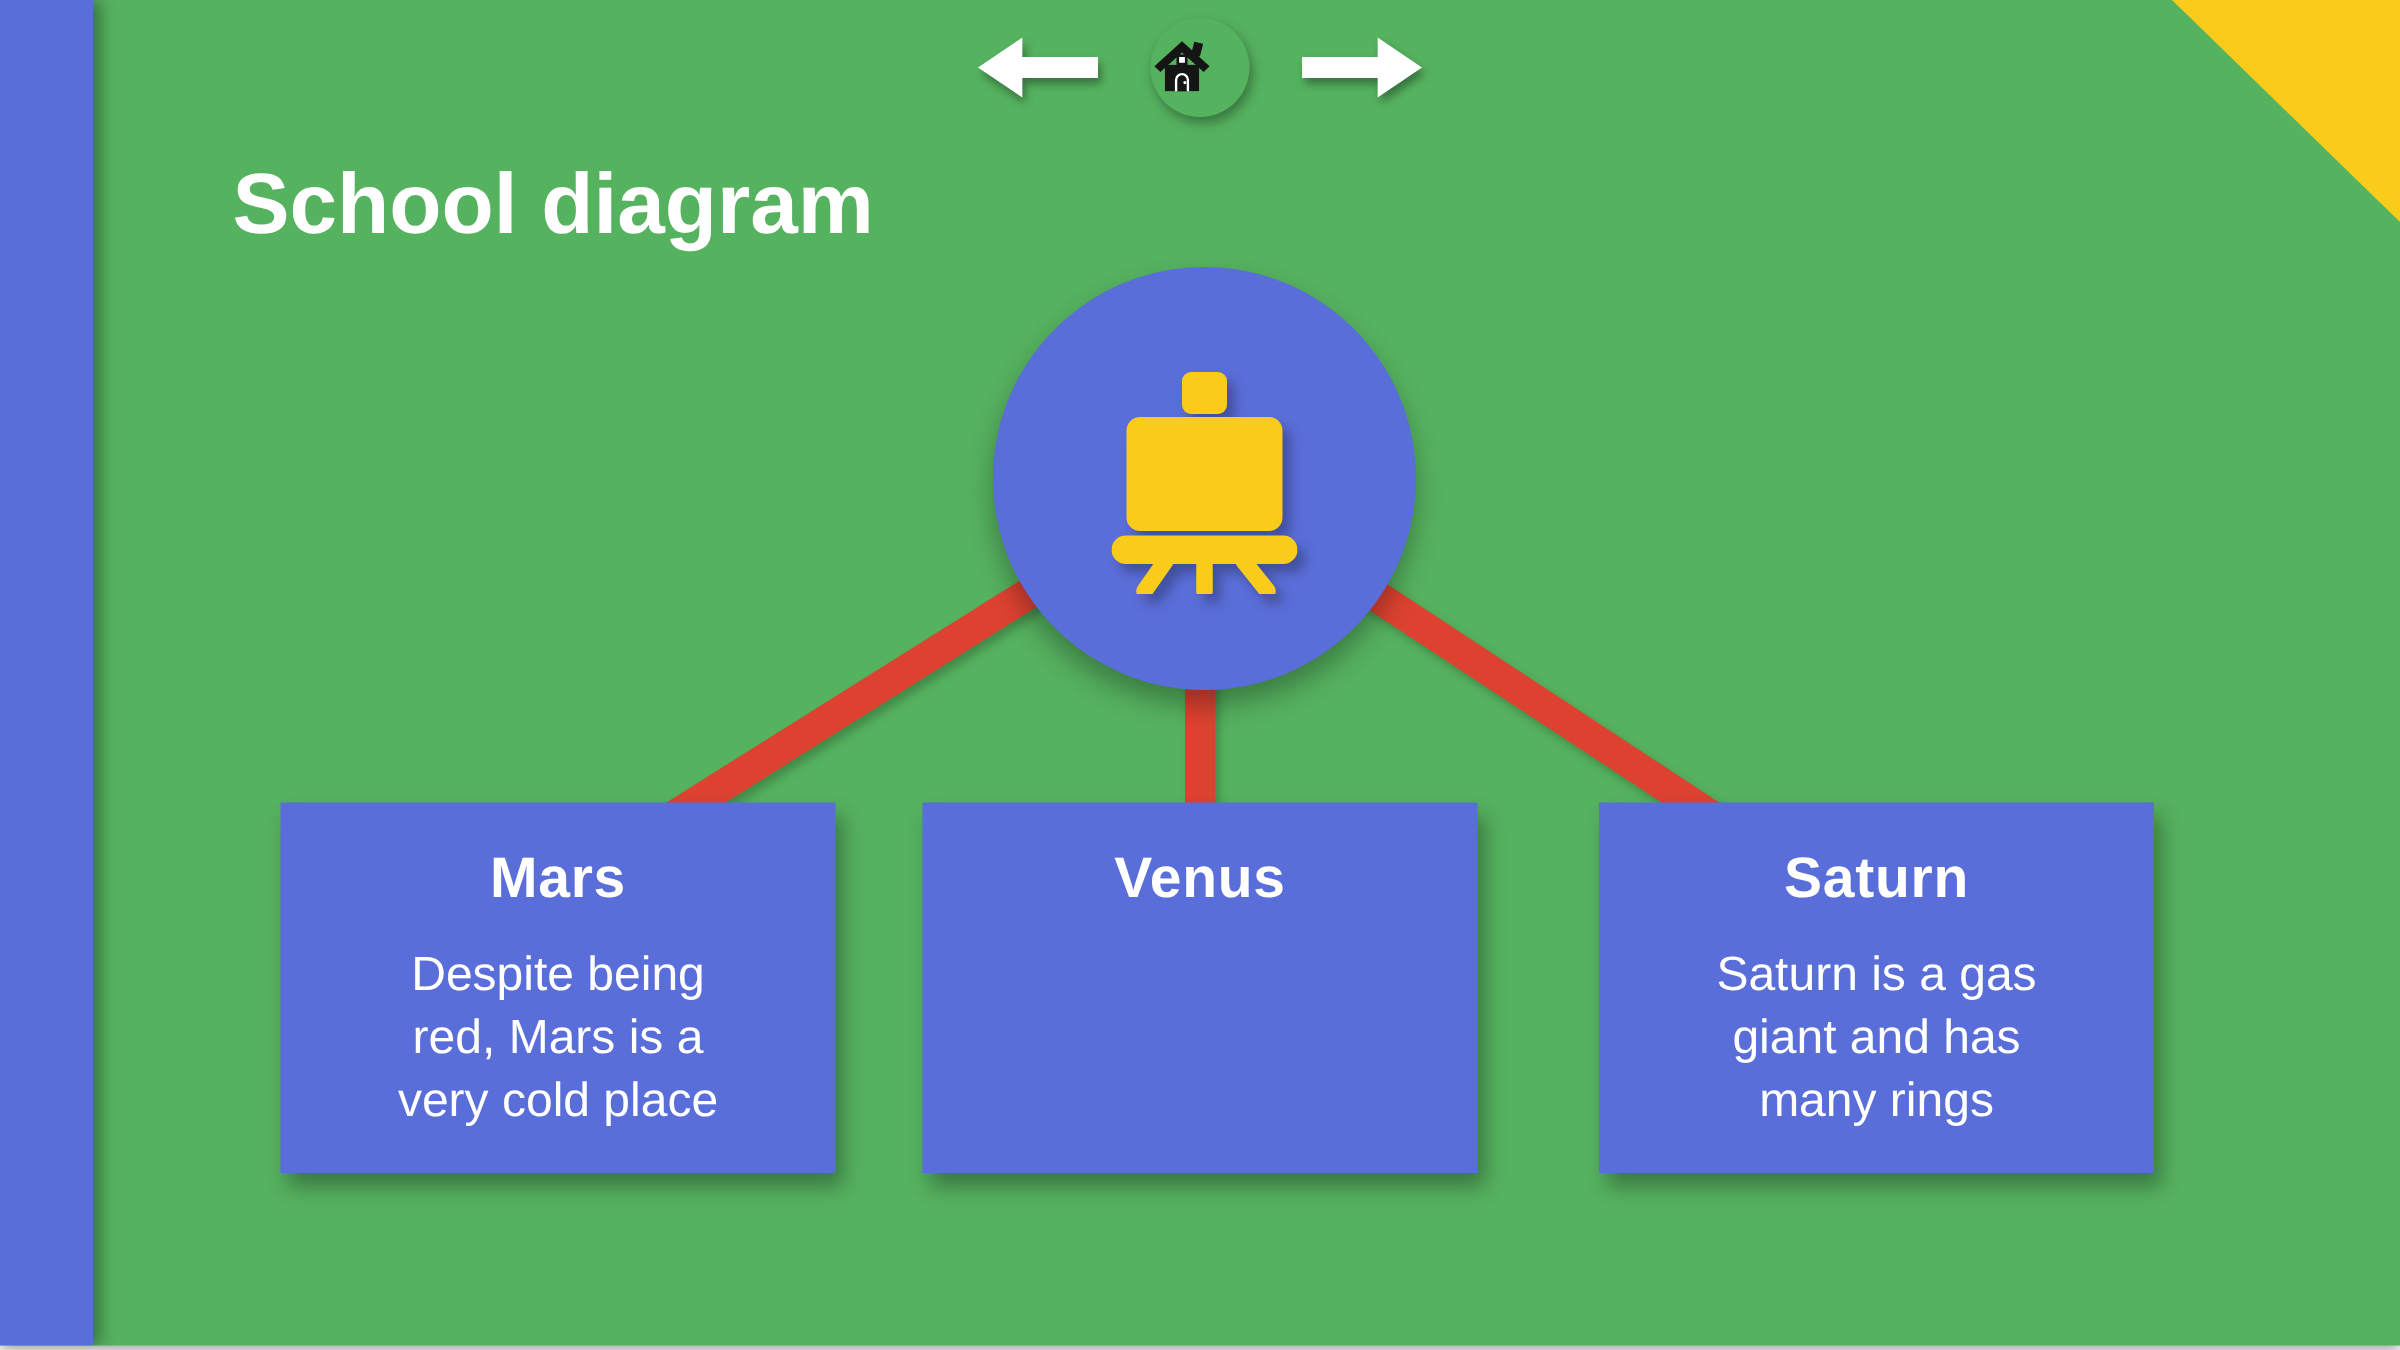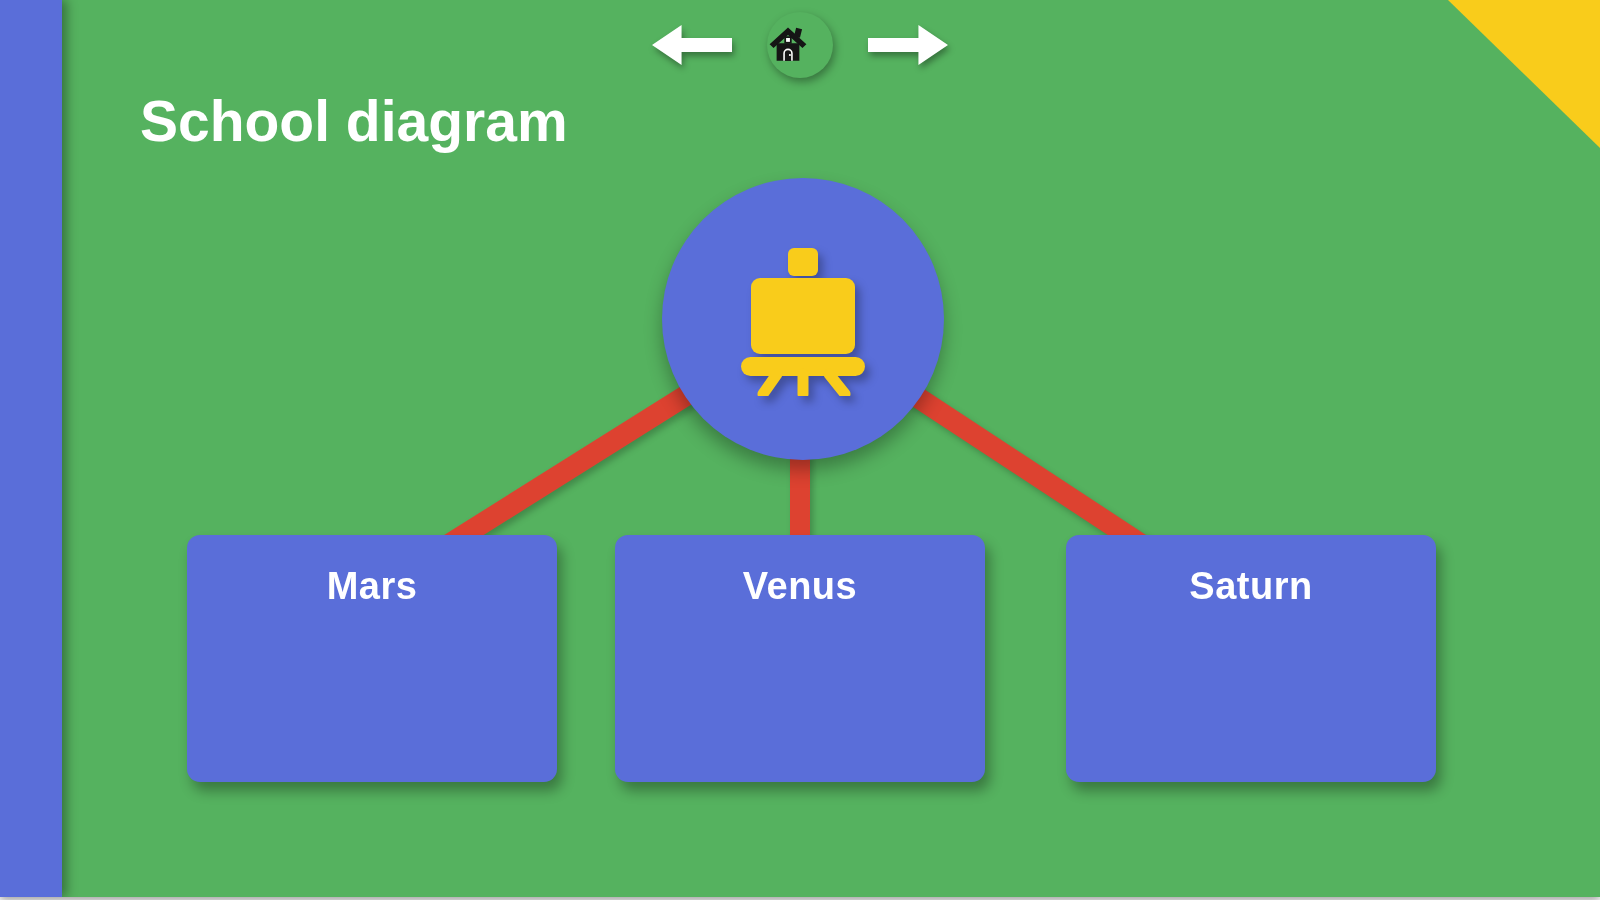--- a/index.html
+++ b/index.html
@@ -65,21 +65,21 @@
     display: flex;
     align-items: center;
     justify-content: center;
     box-shadow: 2px 4px 8px rgba(0,0,0,0.35);
   }
   .nav-home svg { display: block; }
   .title {
     position: absolute;
     left: 140px;
     top: 88px;
-    margin: 0;
+    margin: 15px;
     font-size: 57px;
     font-weight: bold;
     color: #ffffff;
     z-index: 5;
   }
   .connectors {
     position: absolute;
     left: 0; top: 0;
     z-index: 8;
     filter: drop-shadow(3px 4px 3px rgba(0,0,0,0.22));
@@ -105,21 +105,20 @@
     position: absolute;
     top: 535px;
     width: 370px;
     height: 247px;
     background: #5A6ED9;
     box-shadow: 5px 9px 13px rgba(0,0,0,0.32);
     color: #ffffff;
     text-align: center;
     z-index: 10;
     box-sizing: border-box;
-    border-radius: 13px;
   }
   .card-mars   { left: 187px; }
   .card-venus  { left: 615px; }
   .card-saturn { left: 1042px; margin-left: 24px; }
   .card h2 {
     margin: 30px 0 0;
     font-size: 38px;
     font-weight: bold;
     letter-spacing: 0.5px;
   }
@@ -182,23 +181,29 @@
           <path d="M36 126 L22 146"></path>
           <path d="M62 126 L62 146"></path>
           <path d="M88 126 L104 146"></path>
         </g>
       </svg>
     </div>
   </div>
 
   <div class="card card-mars">
     <h2>Mars</h2>
+    <p>Despite being
+red, Mars is a
+very cold place</p>
   </div>
 
   <div class="card card-venus">
     <h2>Venus</h2>
   </div>
 
   <div class="card card-saturn">
     <h2>Saturn</h2>
+    <p>Saturn is a gas
+giant and has
+many rings</p>
   </div>
 
 </div>
 
 </body></html>

